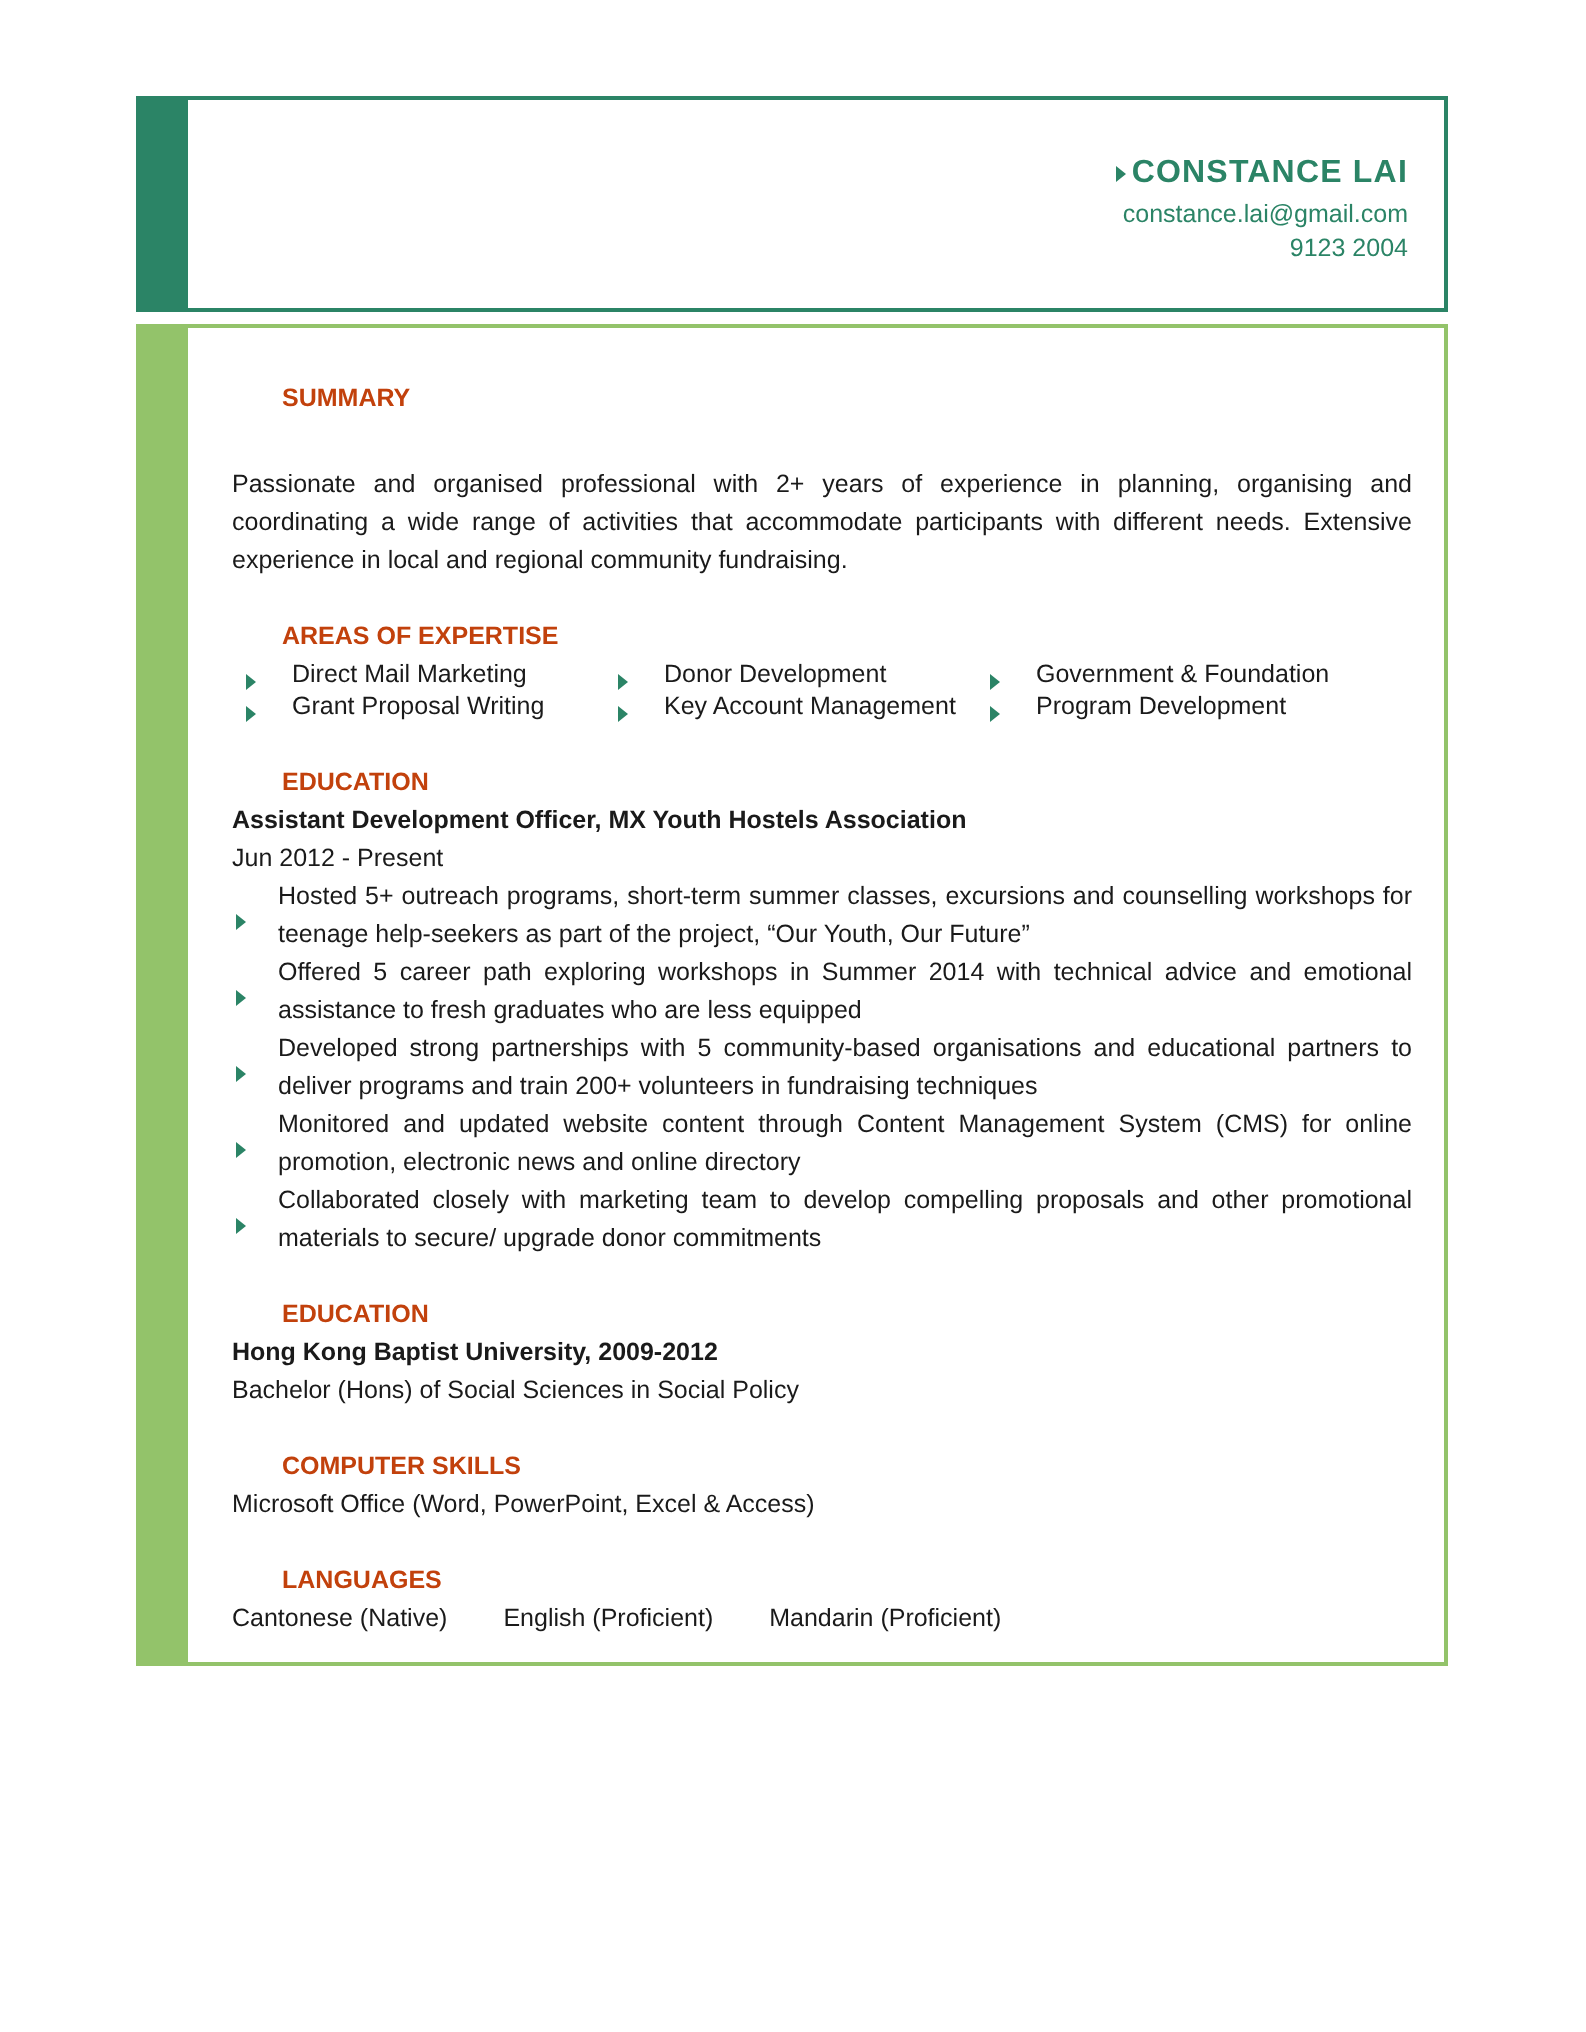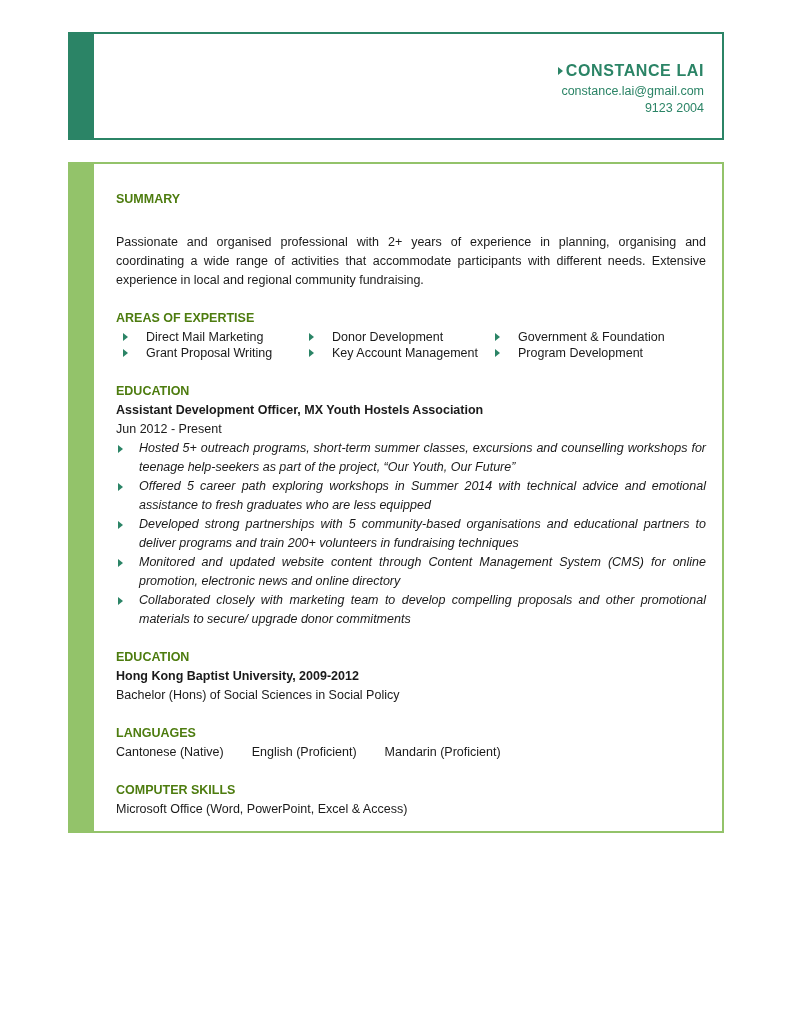--- a/index.html
+++ b/index.html
@@ -11,21 +11,21 @@
     width: 793px;
     height: 1016px;
     position: relative;
     font-family: "Liberation Sans", sans-serif;
     color: #1a1a1a;
     overflow: hidden;
   }
   .header-box {
     position: absolute;
     left: 68px;
-    top: 32px;
+    top: 48px;
     width: 656px;
     height: 108px;
     box-sizing: border-box;
     border: 2px solid #2b8466;
     background: #fff;
   }
   .header-bar {
     position: absolute;
     left: 0;
     top: 0;
@@ -83,41 +83,42 @@
   }
   .content {
     position: absolute;
     left: 46px;
     top: 26px;
     width: 590px;
     font-size: 12.5px;
     line-height: 19px;
   }
   .sec-title {
-    color: #4d7c0f;
+    color: #c2410c;
     font-weight: bold;
     font-size: 12.5px;
     line-height: 19px;
+    margin-left: 25px;
   }
   .para {
     text-align: justify;
     margin-top: 24px;
   }
   .section {
     margin-bottom: 19px;
   }
   .exp-grid {
     display: grid;
     grid-template-columns: 186px 186px 200px;
     row-gap: 0;
     margin-top: 1px;
   }
   .exp-item {
     display: flex;
-    align-items: center;
+    align-items: flex-end;
     line-height: 16px;
   }
   .tri {
     display: inline-block;
     width: 0;
     height: 0;
     border-top: 4px solid transparent;
     border-bottom: 4px solid transparent;
     border-left: 5px solid #2b8466;
     margin-left: 7px;
@@ -127,22 +128,21 @@
   .job-title {
     font-weight: bold;
   }
   .bullets {
     margin: 0;
     padding: 0;
     list-style: none;
   }
   .bullet {
     display: flex;
-    align-items: flex-start;
-    font-style: italic;
+    align-items: center;
   }
   .bullet .tri {
     margin-top: 6px;
     margin-left: 2px;
     margin-right: 16px;
   }
   .bullet-text {
     text-align: justify;
     flex: 1;
   }
@@ -236,27 +236,27 @@
       </ul>
     </div>
 
     <div class="section">
       <div class="sec-title">EDUCATION</div>
       <div class="bold">Hong Kong Baptist University, 2009-2012</div>
       <div>Bachelor (Hons) of Social Sciences in Social Policy</div>
     </div>
 
     <div class="section">
+      <div class="sec-title">COMPUTER SKILLS</div>
+      <div>Microsoft Office (Word, PowerPoint, Excel &amp; Access)</div>
+    </div>
+
+    <div class="section">
       <div class="sec-title">LANGUAGES</div>
       <div class="langs">
         <span class="lang">Cantonese (Native)</span>
         <span class="lang">English (Proficient)</span>
         <span class="lang">Mandarin (Proficient)</span>
       </div>
     </div>
 
-    <div class="section">
-      <div class="sec-title">COMPUTER SKILLS</div>
-      <div>Microsoft Office (Word, PowerPoint, Excel &amp; Access)</div>
-    </div>
-
   </div>
 </div>
 
 </body></html>

